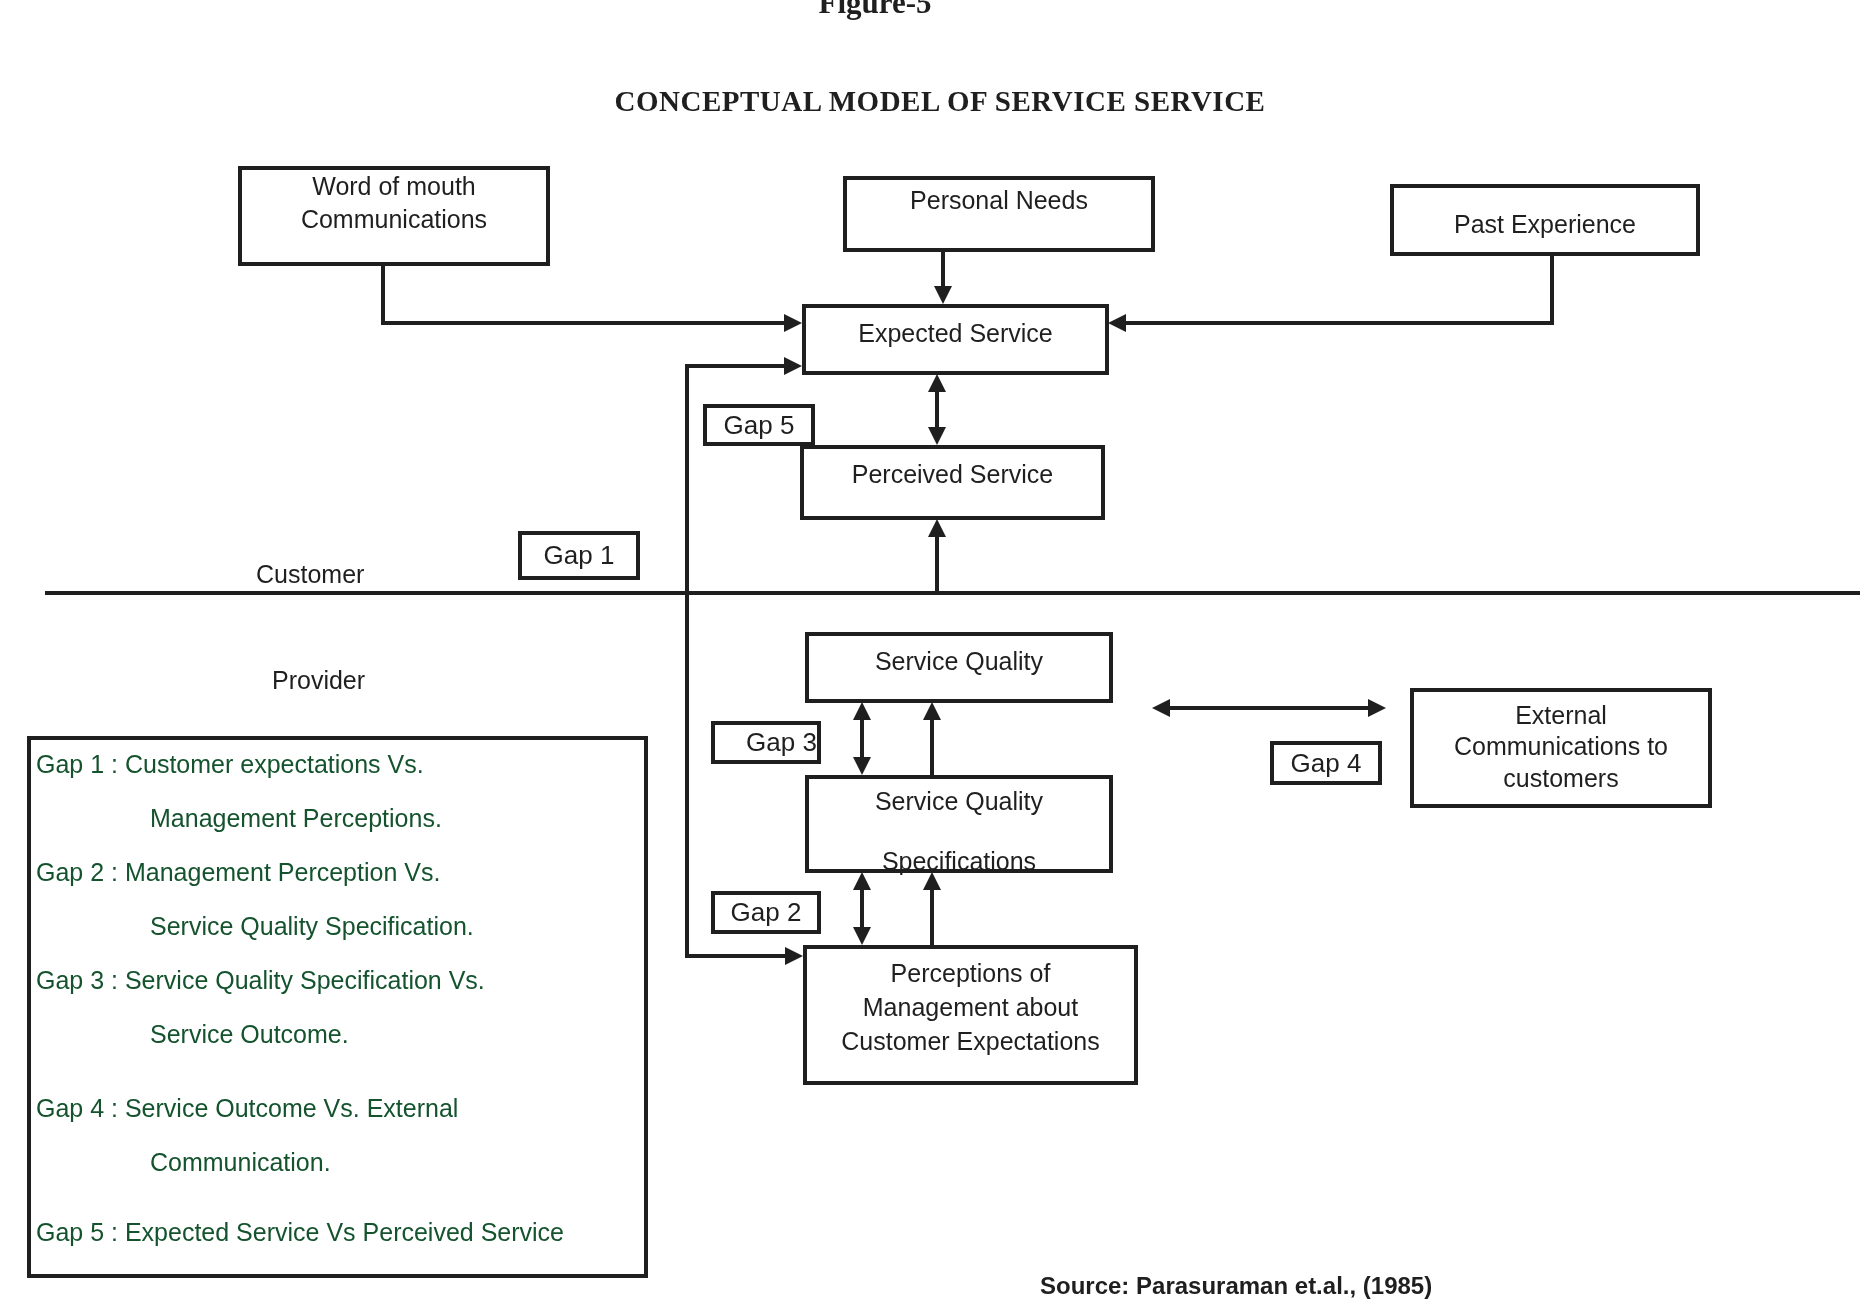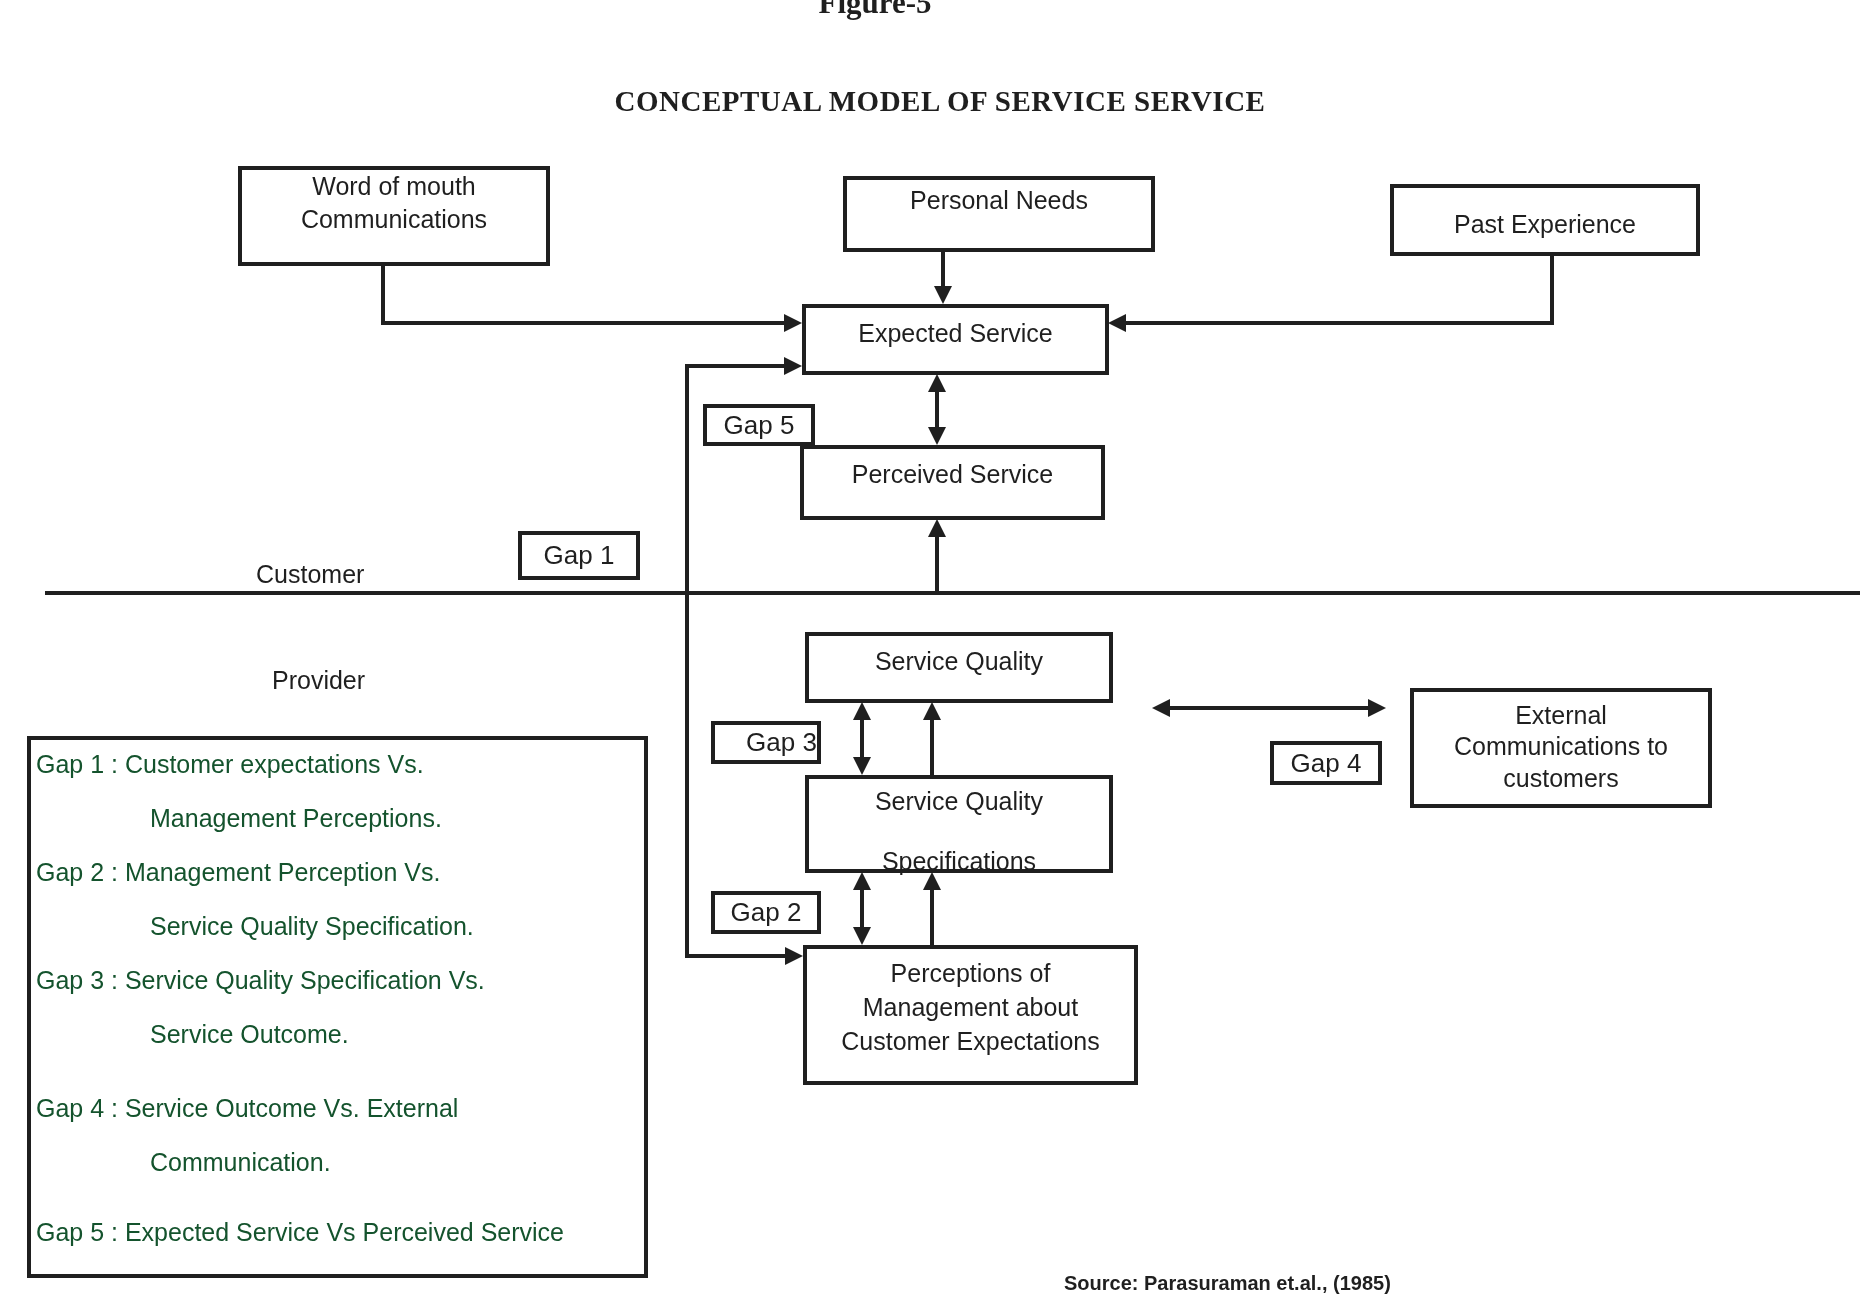--- a/index.html
+++ b/index.html
@@ -108,15 +108,15 @@
   <div class="lgl" style="left:36px;top:750px;">Gap 1 : Customer expectations Vs.</div>
   <div class="lgl" style="left:150px;top:804px;">Management Perceptions.</div>
   <div class="lgl" style="left:36px;top:858px;">Gap 2 : Management Perception Vs.</div>
   <div class="lgl" style="left:150px;top:912px;">Service Quality Specification.</div>
   <div class="lgl" style="left:36px;top:966px;">Gap 3 : Service Quality Specification Vs.</div>
   <div class="lgl" style="left:150px;top:1020px;">Service Outcome.</div>
   <div class="lgl" style="left:36px;top:1094px;">Gap 4 : Service Outcome Vs. External</div>
   <div class="lgl" style="left:150px;top:1148px;">Communication.</div>
   <div class="lgl" style="left:36px;top:1218px;">Gap 5 : Expected Service Vs Perceived Service</div>
 
-  <div class="txt" style="left:1040px;top:1272px;font-size:20px;font-weight:600;margin-left:24px;">Source: Parasuraman et.al., (1985)</div>
+  <div class="txt" style="left:1040px;top:1272px;font-size:24px;font-weight:600;">Source: Parasuraman et.al., (1985)</div>
 
 </div>
 
 </body></html>

